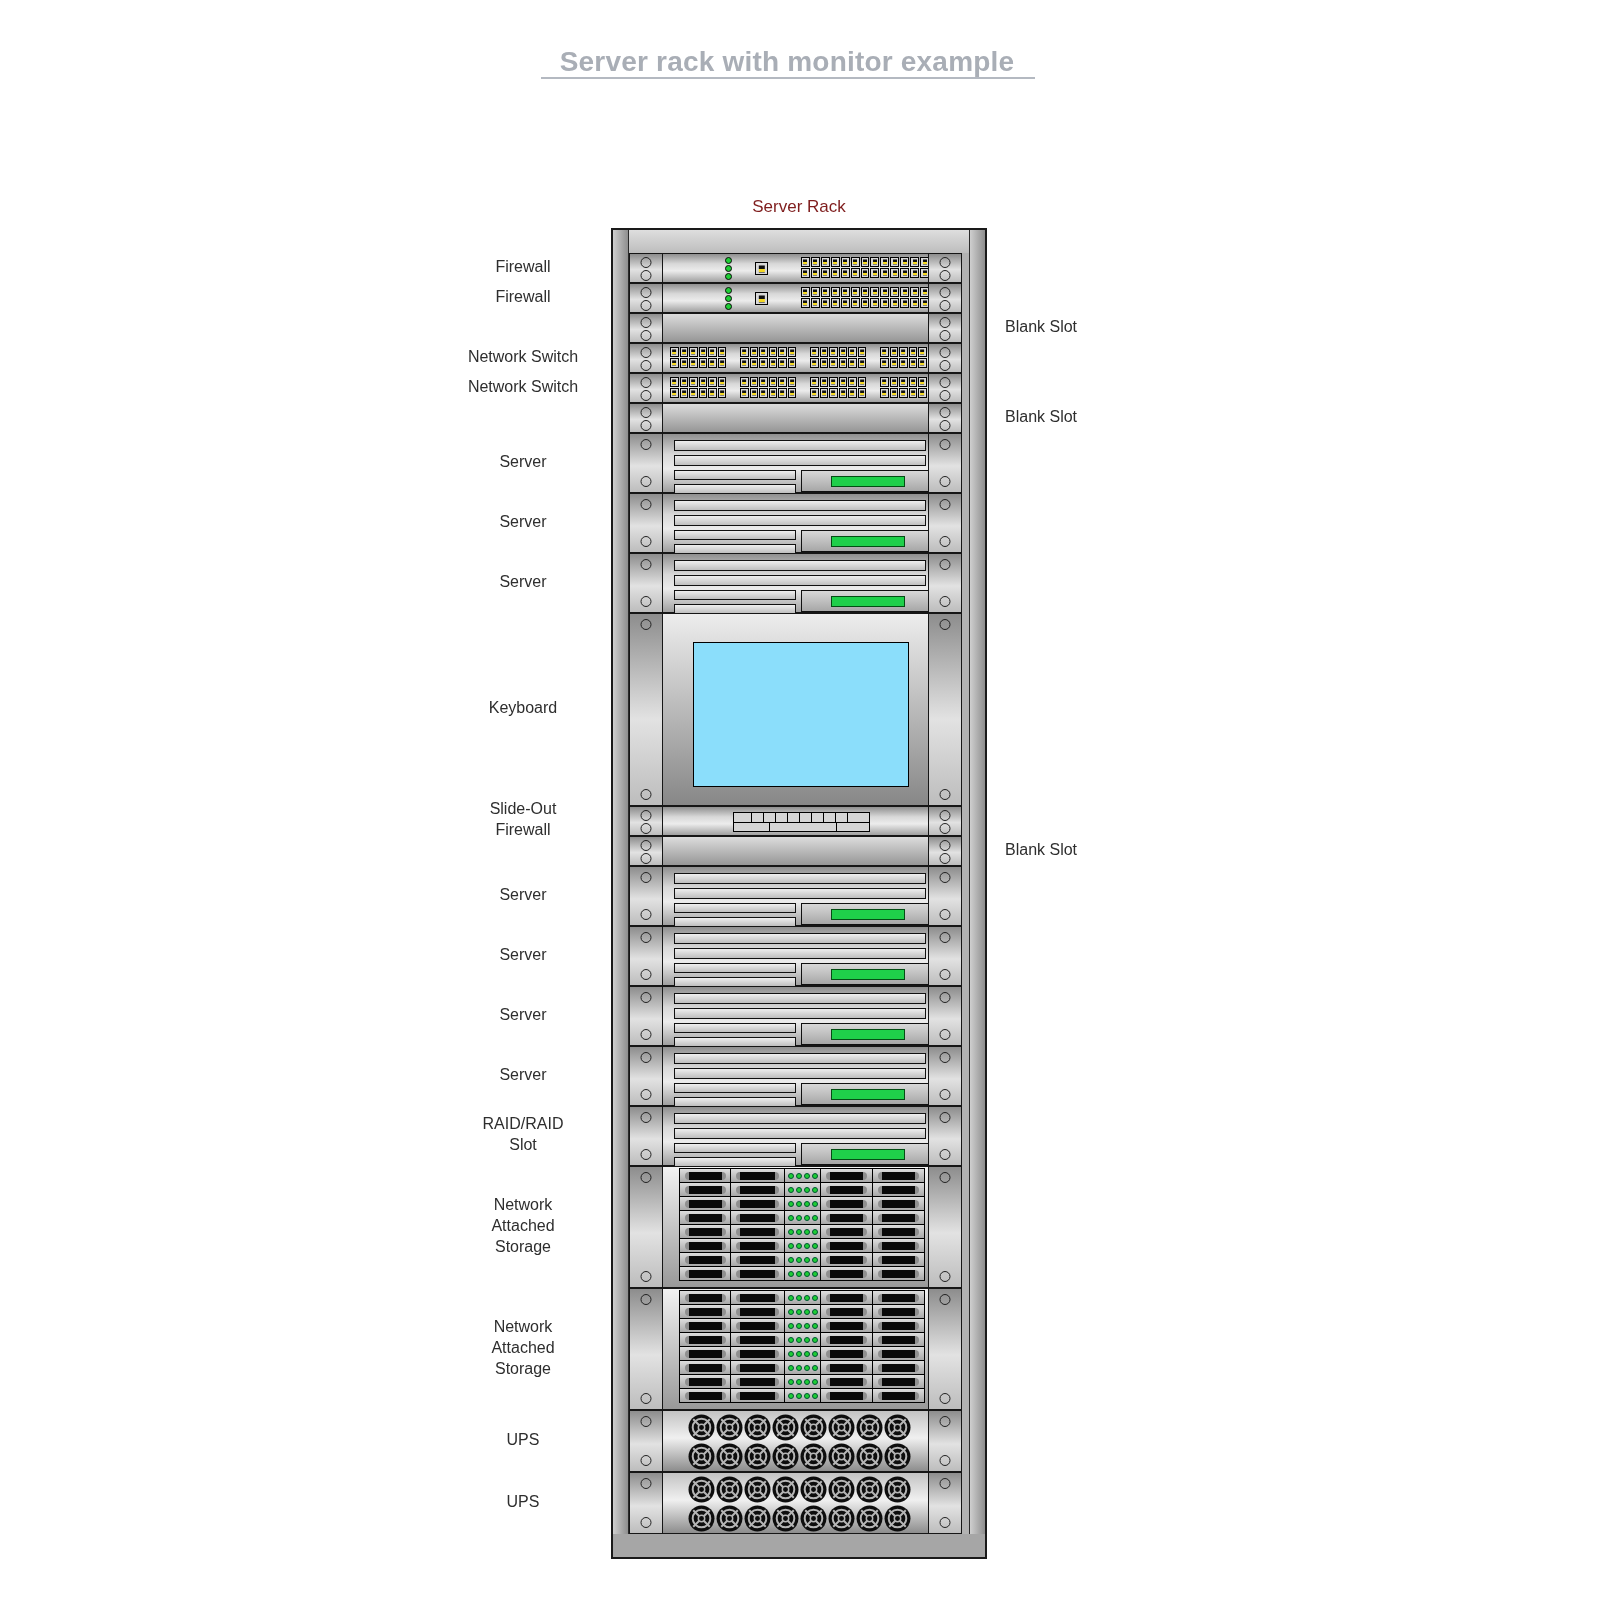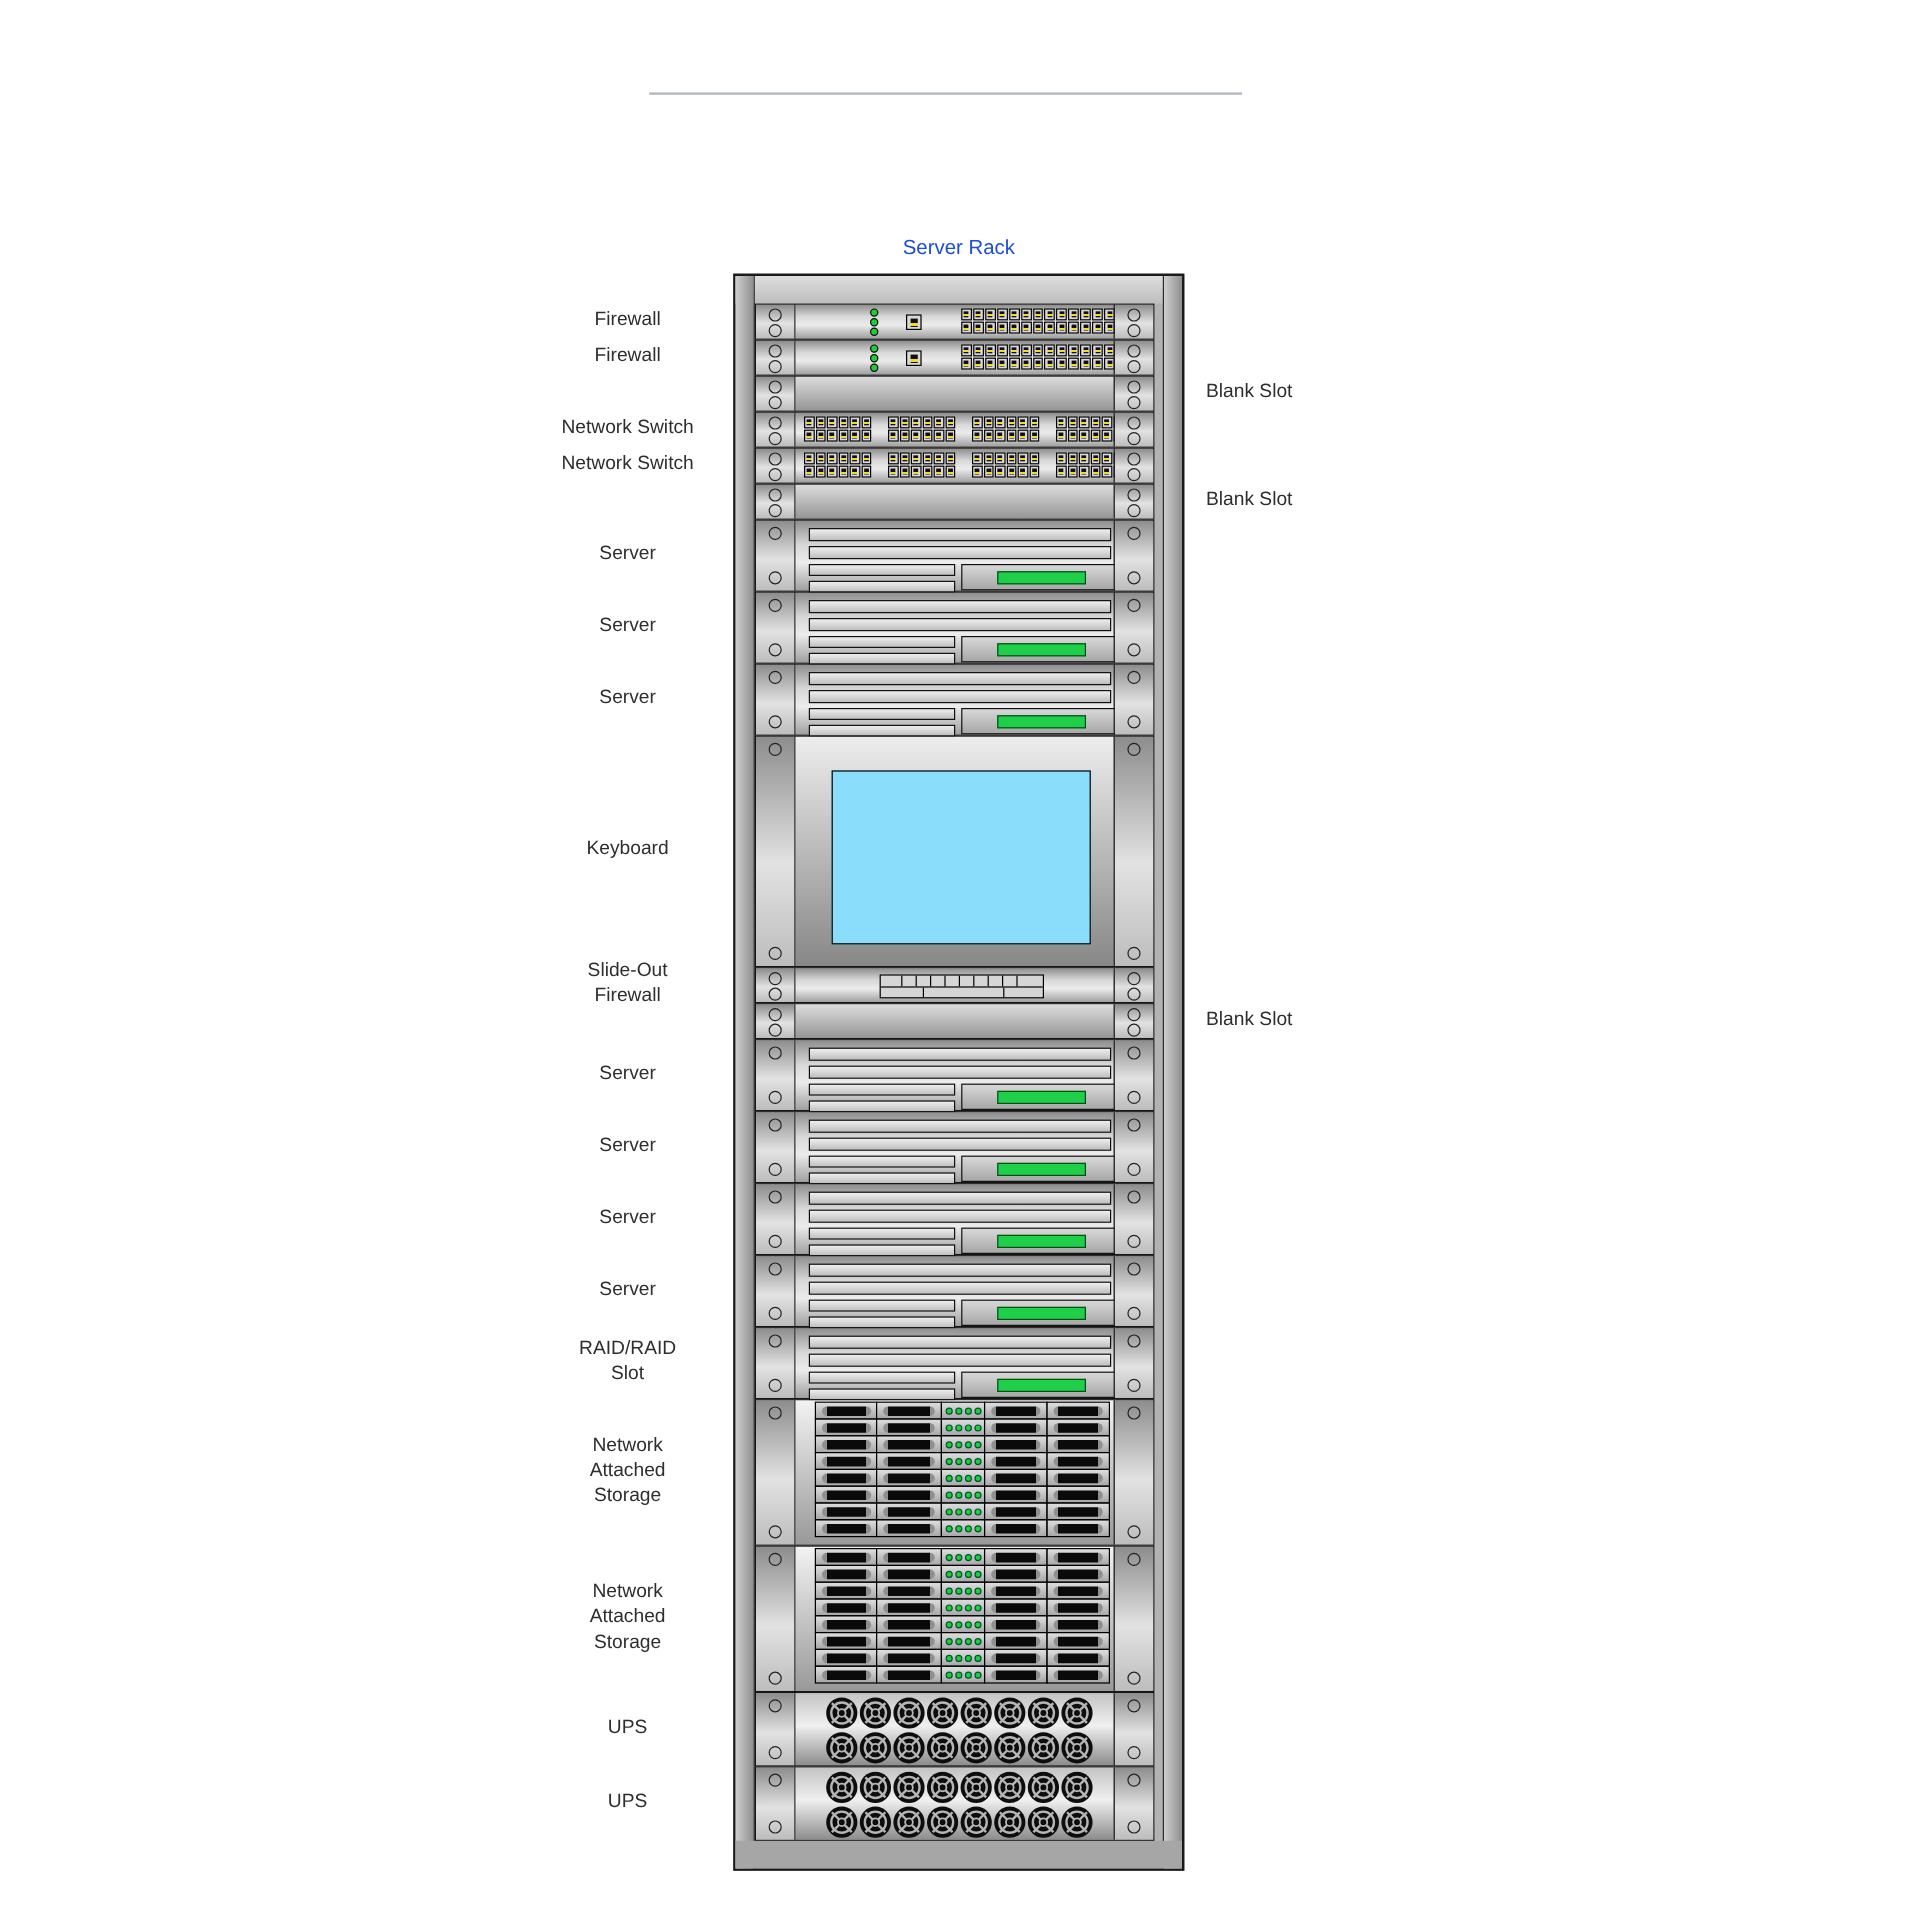--- a/index.html
+++ b/index.html
@@ -10,21 +10,21 @@
   .doc-title{position:absolute;top:46px;left:387px;width:800px;text-align:center;
              font-size:28px;font-weight:bold;color:#a9aeb6;letter-spacing:.2px;}
   .doc-rule{position:absolute;top:77px;left:541px;width:494px;height:2px;background:#b4b9c1;}
   .doc-sub{position:absolute;top:87px;left:387px;width:800px;text-align:center;
            font-size:15px;color:#9aa1ab;}
   .doc-sub .vbar{display:inline-block;width:1px;height:15px;background:#c0c5cd;
                  margin:0 12px;vertical-align:-3px;}
 
   
   .rack-title{position:absolute;top:197px;left:611px;width:376px;text-align:center;
-              font-size:17px;color:#1d4ed8;}
+              font-size:17px;color:#7f1d1d;}
   .rack{position:absolute;left:611px;top:228px;width:376px;height:1331px;
         background:#b2b2b2;border:2px solid #1a1a1a;box-sizing:border-box;}
   .rack-top{position:absolute;left:0;top:0;right:0;height:23px;
             background:linear-gradient(180deg,#dedede,#bdbdbd);}
   .rack-bottom{position:absolute;left:0;bottom:0;right:0;height:23px;background:#a6a6a6;}
   .rail{position:absolute;top:0;bottom:0;width:15px;}
   .rail.left{left:0;background:linear-gradient(90deg,#cfcfcf,#8e8e8e);border-right:1px solid #2a2a2a;}
   .rail.right{right:0;background:linear-gradient(90deg,#cfcfcf,#8e8e8e);border-left:1px solid #2a2a2a;}
   .rack-units{position:absolute;left:16px;top:23px;width:333px;height:1281px;}
 
@@ -90,20 +90,21 @@
   
   .rack-label{position:absolute;font-size:16px;line-height:21px;color:#2e2e2e;}
   .rack-label.left{left:413px;width:220px;text-align:center;}
   .rack-label.right{left:1005px;width:220px;text-align:left;}
 </style>
 </head>
 <body>
 
 <div id="canvas">
 
+  <div class="doc-title">Server rack with monitor example</div>
   <div class="doc-rule"></div>
 
   <div class="rack-title">Server Rack</div>
 
   <div class="rack">
     <div class="rack-top"></div>
     <div class="rail left"></div>
     <div class="rail right"></div>
     <div class="rack-bottom"></div>
     <div class="rack-units">

